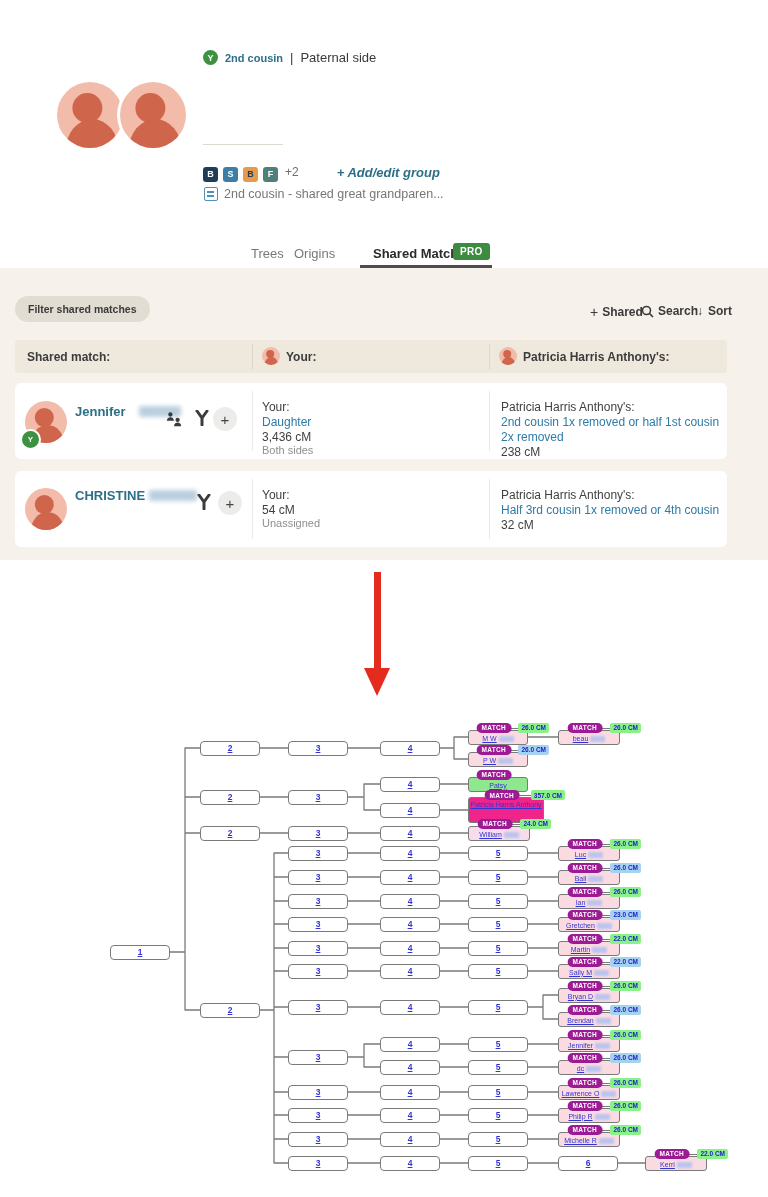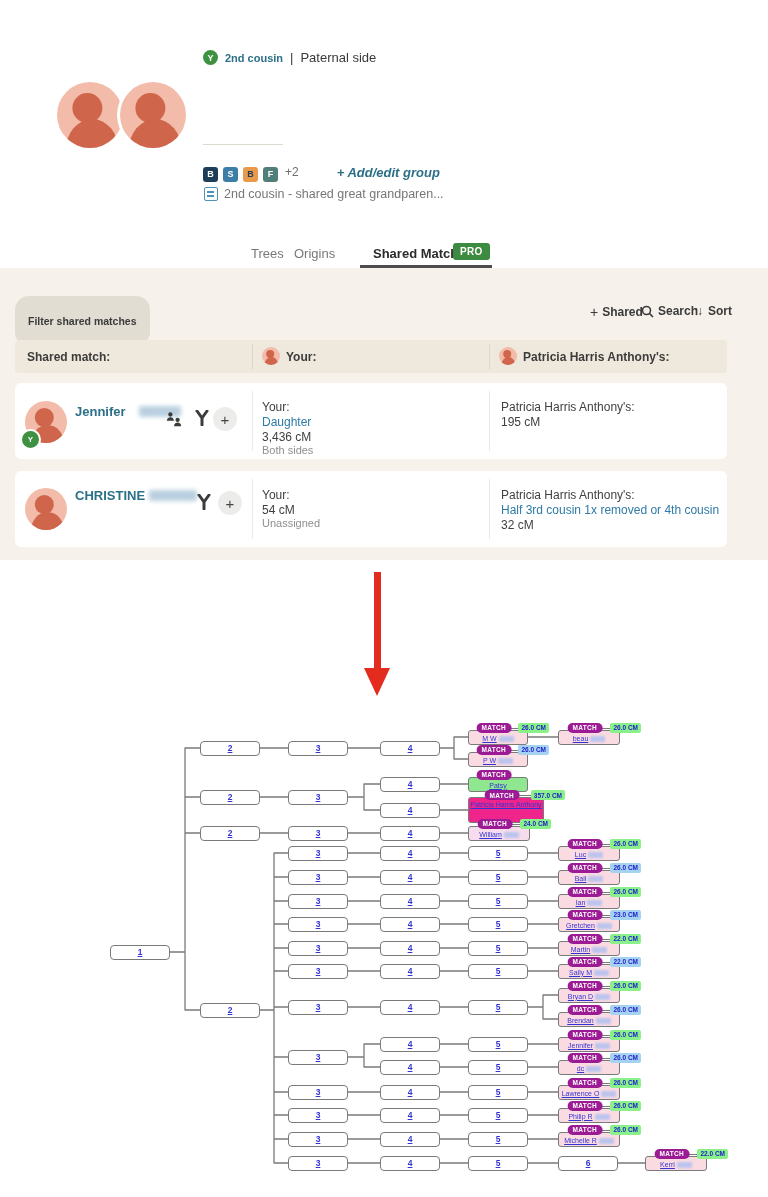--- a/index.html
+++ b/index.html
@@ -44,21 +44,21 @@
   .tabbar{position:absolute;left:0;top:238px;width:768px;height:30px;border-bottom:1px solid #dcdcdc;background:#fff;}
   .tab{position:absolute;top:8px;font-size:13px;color:#787878;cursor:pointer;}
   .tab.active{color:#2b2b2b;font-weight:bold;}
   .pro-pill{position:absolute;left:453px;top:5px;background:#3d8b40;color:#fff;font-size:10px;
     font-weight:bold;padding:3px 7px;border-radius:3px;letter-spacing:.3px;}
   .tab-underline{position:absolute;left:360px;top:27px;width:132px;height:3px;background:#4d4d4d;}
 
   
   .beige{position:absolute;left:0;top:268px;width:768px;height:292px;background:#f6f1ea;}
   .filter-pill{position:absolute;left:15px;top:28px;background:#e2ddd3;border:none;border-radius:14px;
-    padding:19px 13px;font-size:10.5px;font-weight:bold;color:#3a3a3a;font-family:inherit;cursor:pointer;}
+    padding:7px 13px;font-size:10.5px;font-weight:bold;color:#3a3a3a;font-family:inherit;cursor:pointer;}
   .tool{position:absolute;top:36px;font-size:12px;font-weight:bold;color:#3b3b3b;cursor:pointer;display:flex;align-items:center;gap:4px;}
   .tool .glyph{font-size:14px;font-weight:normal;}
 
   .thead{position:absolute;left:15px;top:72px;width:712px;height:33px;background:#efe8dc;border-radius:4px;}
   .thead .h-label{position:absolute;top:10px;font-size:12px;font-weight:bold;color:#3c3c3c;}
   .vline{position:absolute;top:4px;bottom:4px;width:1px;background:#ddd6c9;}
   .card{position:absolute;left:15px;width:712px;height:76px;background:#fff;border-radius:6px;}
   .card .vline{background:#eceae6;top:8px;bottom:8px;}
   .mname-link{font-size:13px;font-weight:bold;color:#2c7087;text-decoration:none;}
   .blurblock{display:inline-block;height:11px;background:#b9cfdf;border-radius:2px;filter:blur(2px);vertical-align:middle;margin-left:6px;}
@@ -184,21 +184,22 @@
       <span class="vline" style="left:237px;"></span>
       <div style="position:absolute;left:247px;top:14px;width:218px;">
         <span class="cell-label">Your:</span>
         <a class="cell-link" href="#" style="color: rgb(46, 123, 166);">Daughter</a>
         <div class="cell-val">3,436 cM</div>
         <div class="cell-side">Both sides</div>
       </div>
       <span class="vline" style="left:474px;"></span>
       <div style="position:absolute;left:486px;top:14px;width:222px;">
         <span class="cell-label">Patricia Harris Anthony's:</span>
-        <div class="cell-val">195 cM</div>
+        <a class="cell-link" href="#" style="color: rgb(46, 123, 166);">2nd cousin 1x removed or half 1st cousin 2x removed</a>
+        <div class="cell-val">238 cM</div>
       </div>
     </div>
 
     <div class="card" style="top:203px;">
       <span class="avatar avatar-row" style="position:absolute;left:10px;top:17px;"></span>
       <a class="mname-link" style="position: absolute; left: 60px; top: 17px; color: rgb(44, 112, 135); text-align: right;" href="#">CHRISTINE</a>
       <span class="blurblock" style="position:absolute;left:128px;top:19px;width:48px;"></span>
       <svg class="row-icon" style="left:182px;top:23px;" width="14" height="16" viewBox="0 0 14 16">
         <path d="M2 1 L7 8 L7 15 M12 1 L7 8" fill="none" stroke="#3c3c3c" stroke-width="3" stroke-linecap="round"></path>
       </svg>

